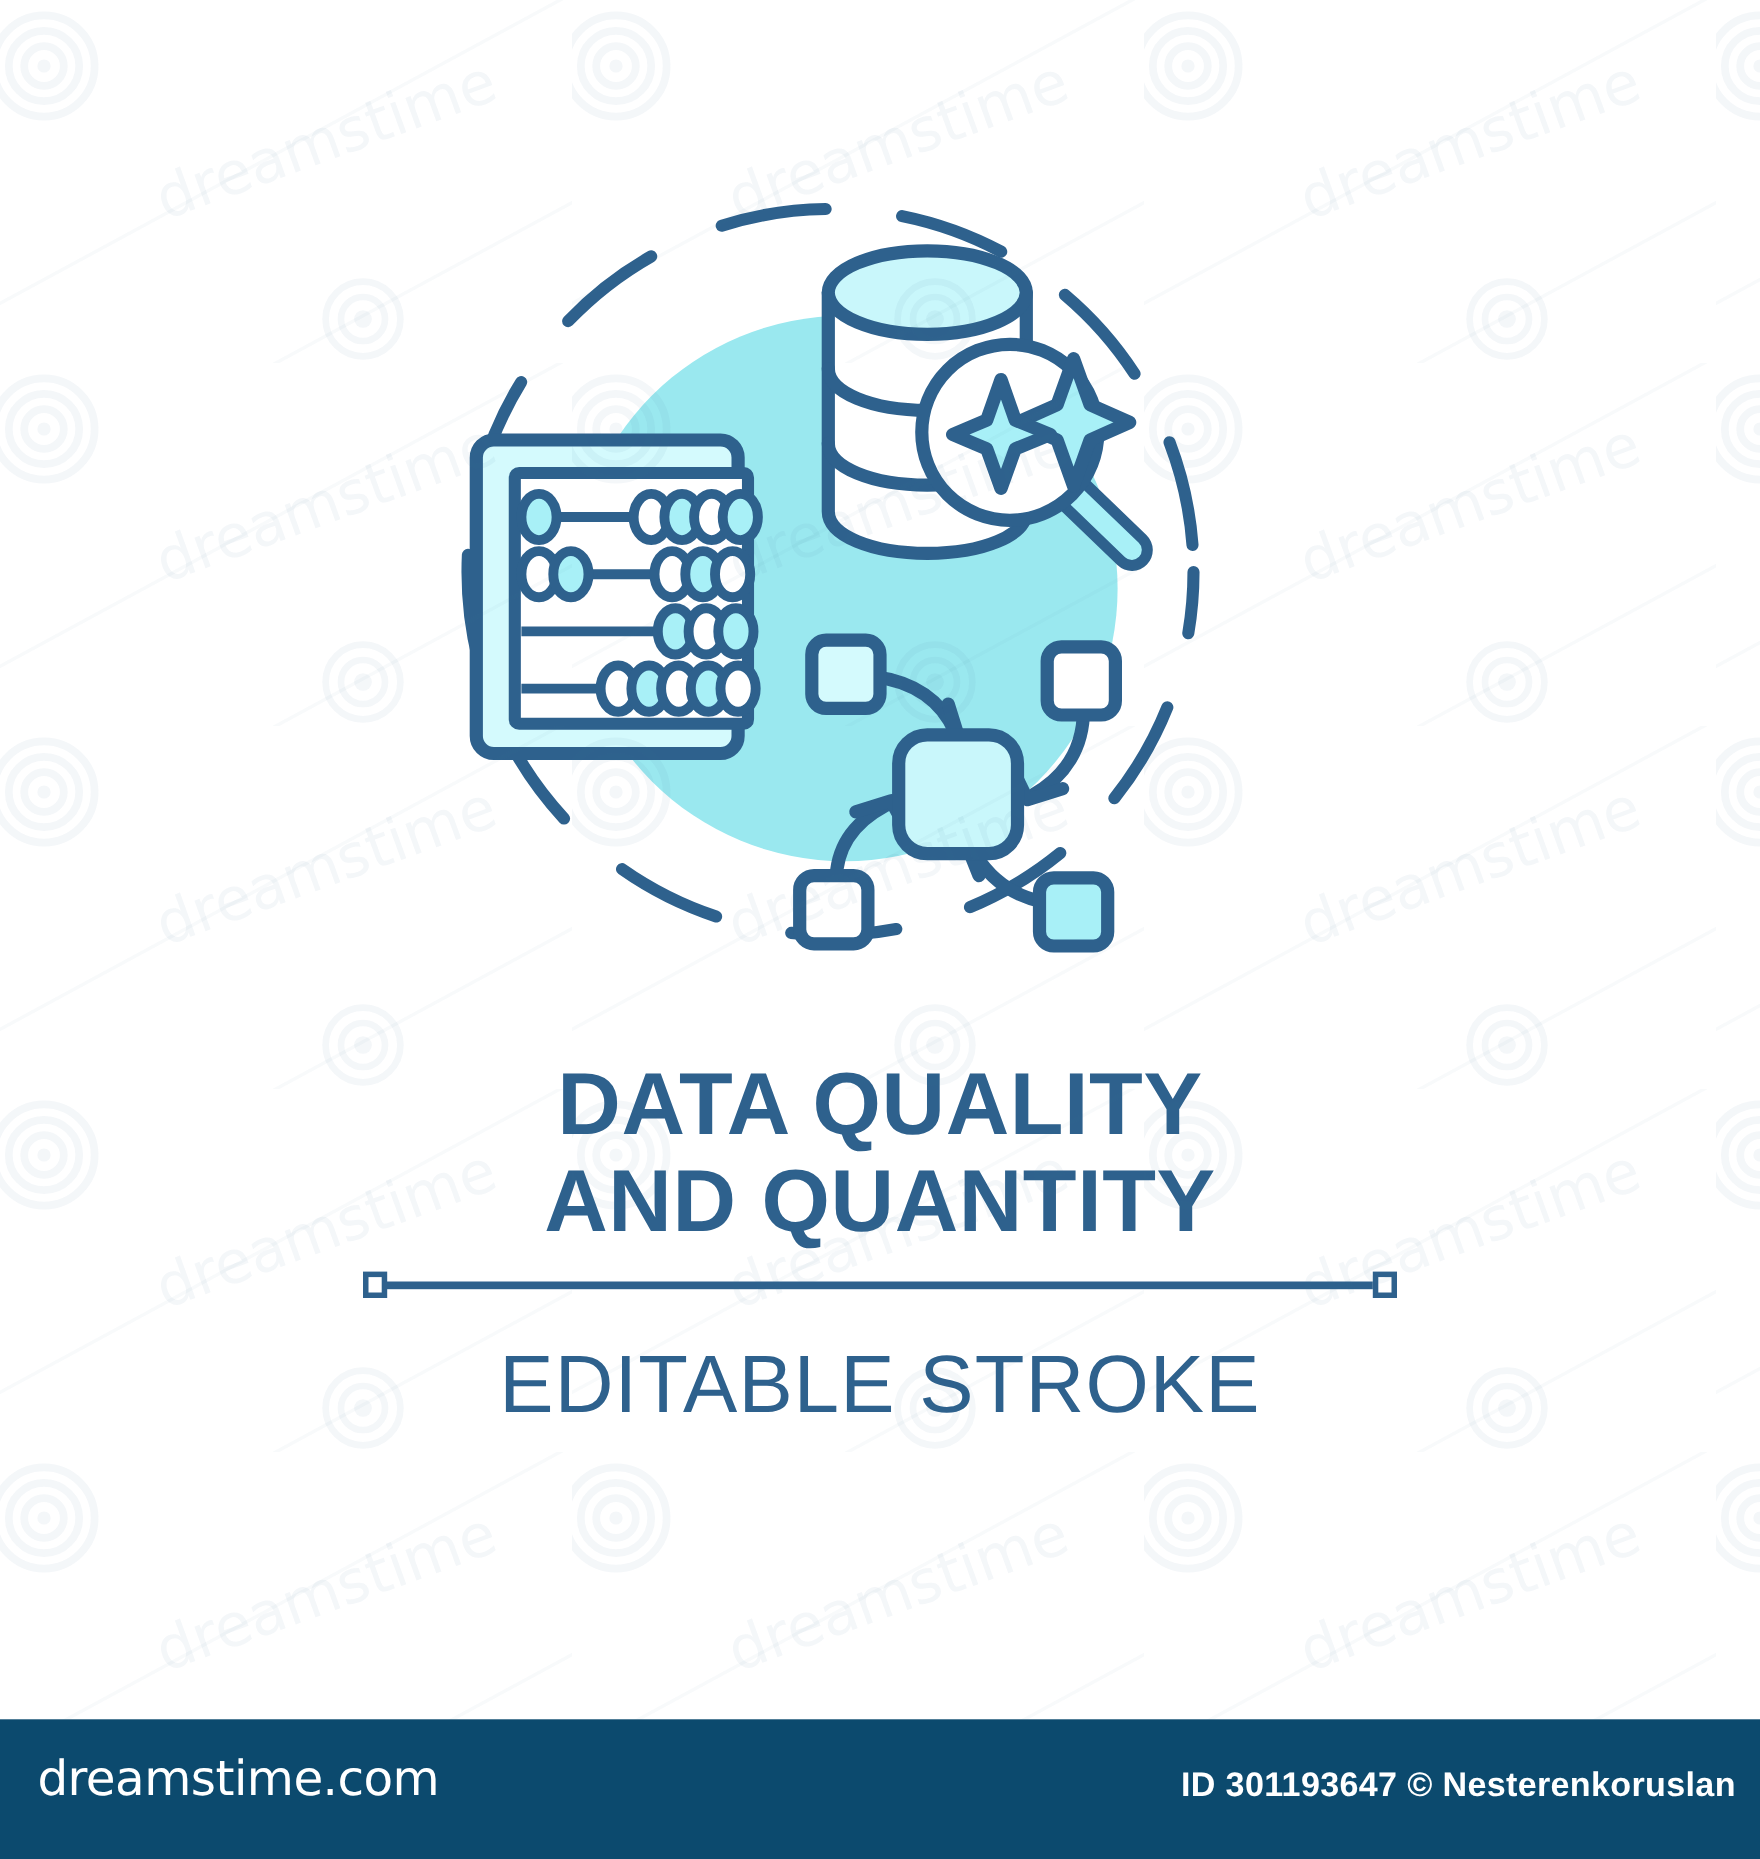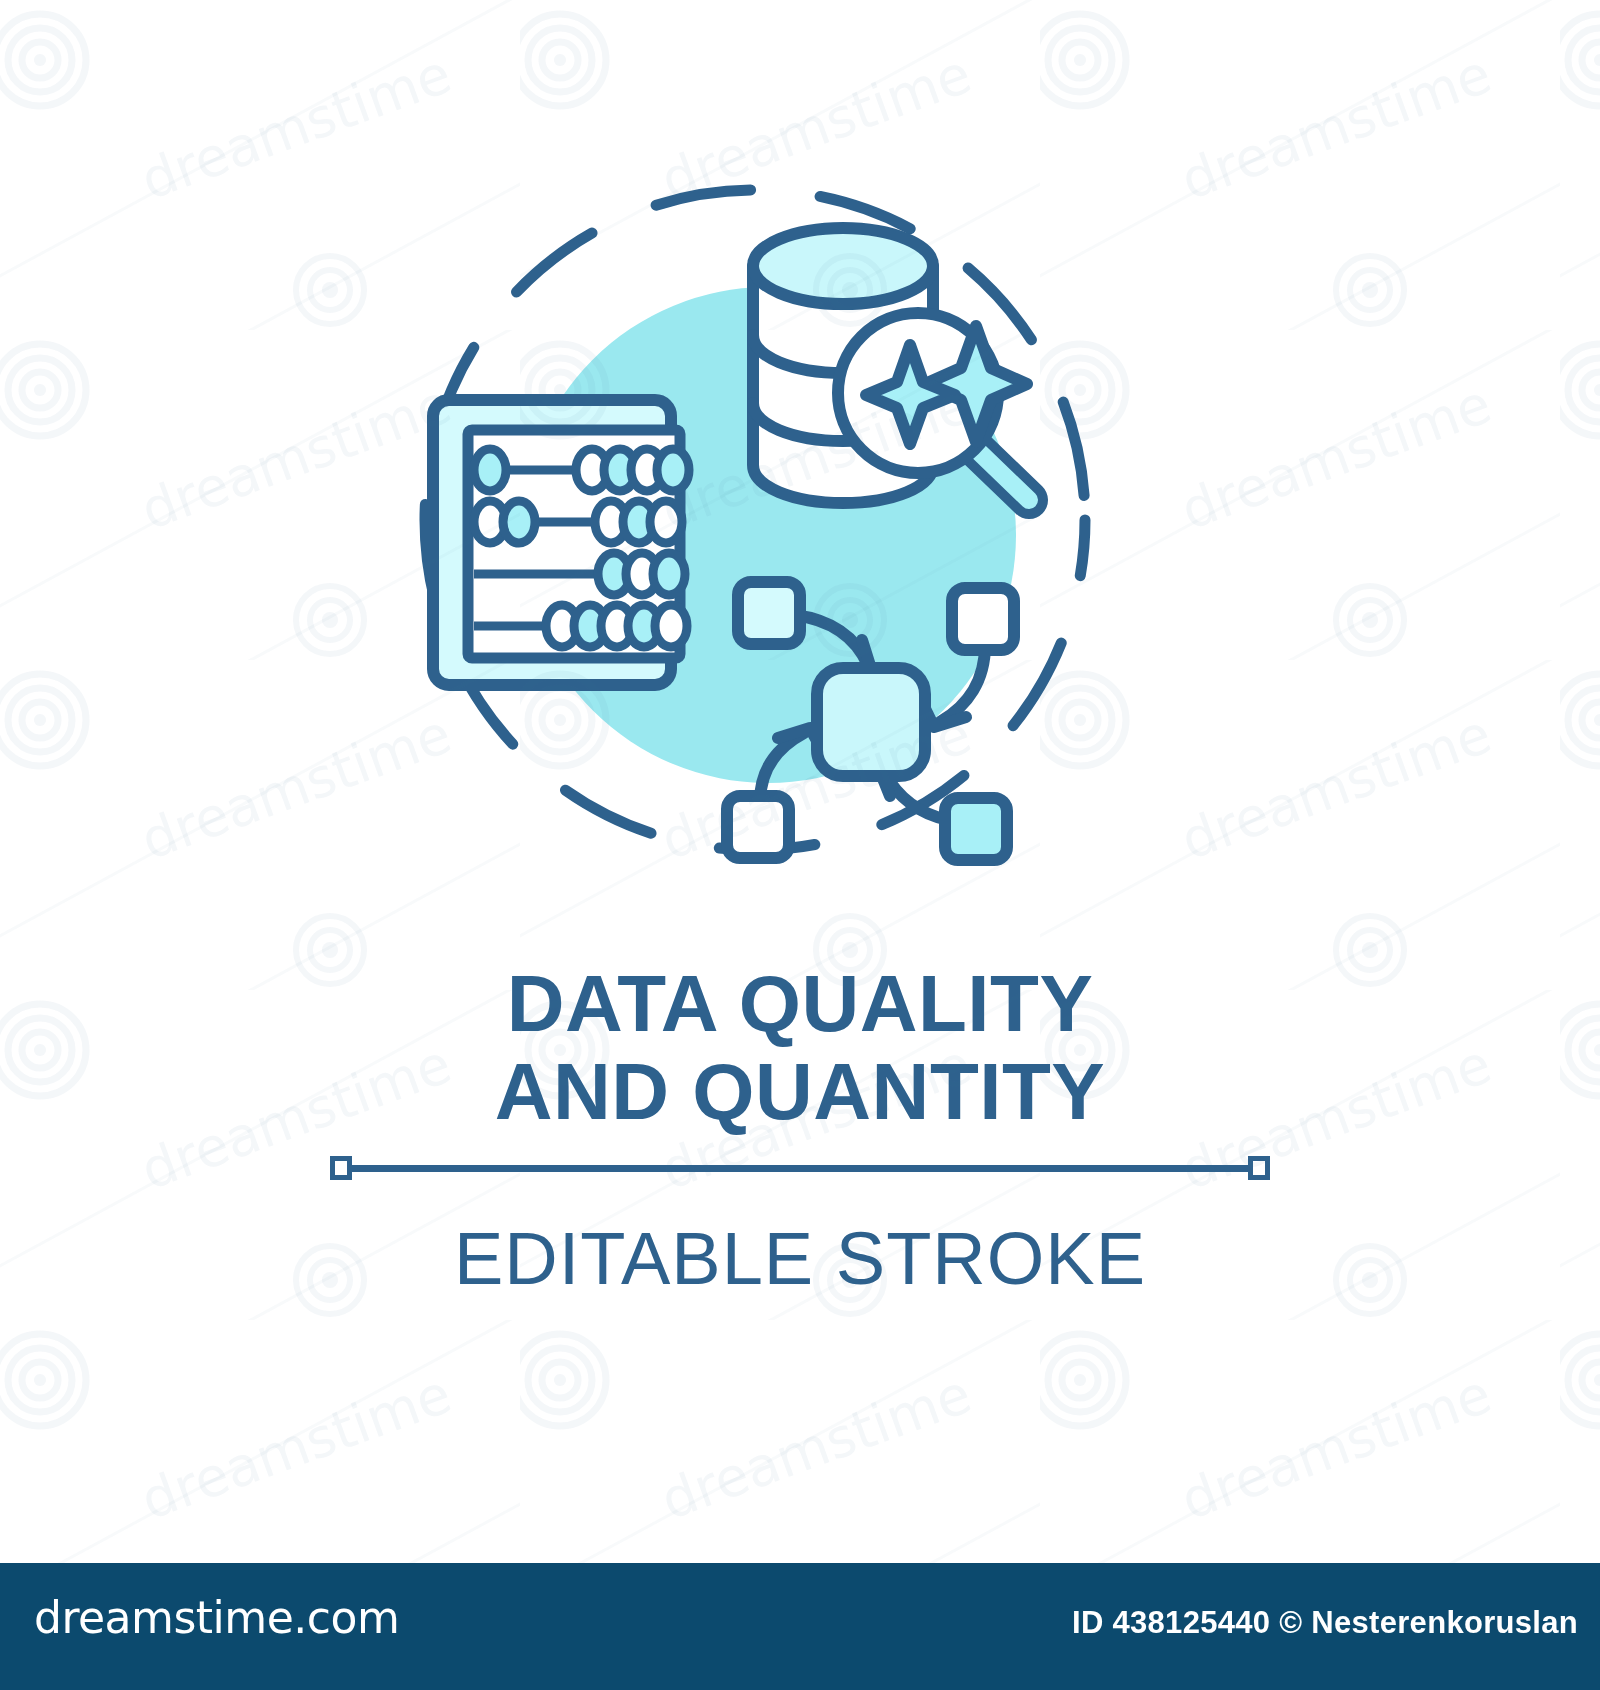--- a/index.html
+++ b/index.html
@@ -263,14 +263,14 @@
         <line x1="-100" y1="330" x2="620" y2="-60"></line>
         <line x1="-100" y1="520" x2="620" y2="130"></line>
       </g>
     </pattern>
   </defs>
   <rect x="0" y="0" width="1600" height="1570" fill="url(#wm)"></rect>
 </svg>
 
 <div id="footer-bar">
   <div id="footer-logo">dreamstime.com</div>
-  <div id="footer-credit">ID 438125440 © Nesterenkoruslan</div>
+  <div id="footer-credit">ID 301193647 © Nesterenkoruslan</div>
 </div>
 
 </body></html>

